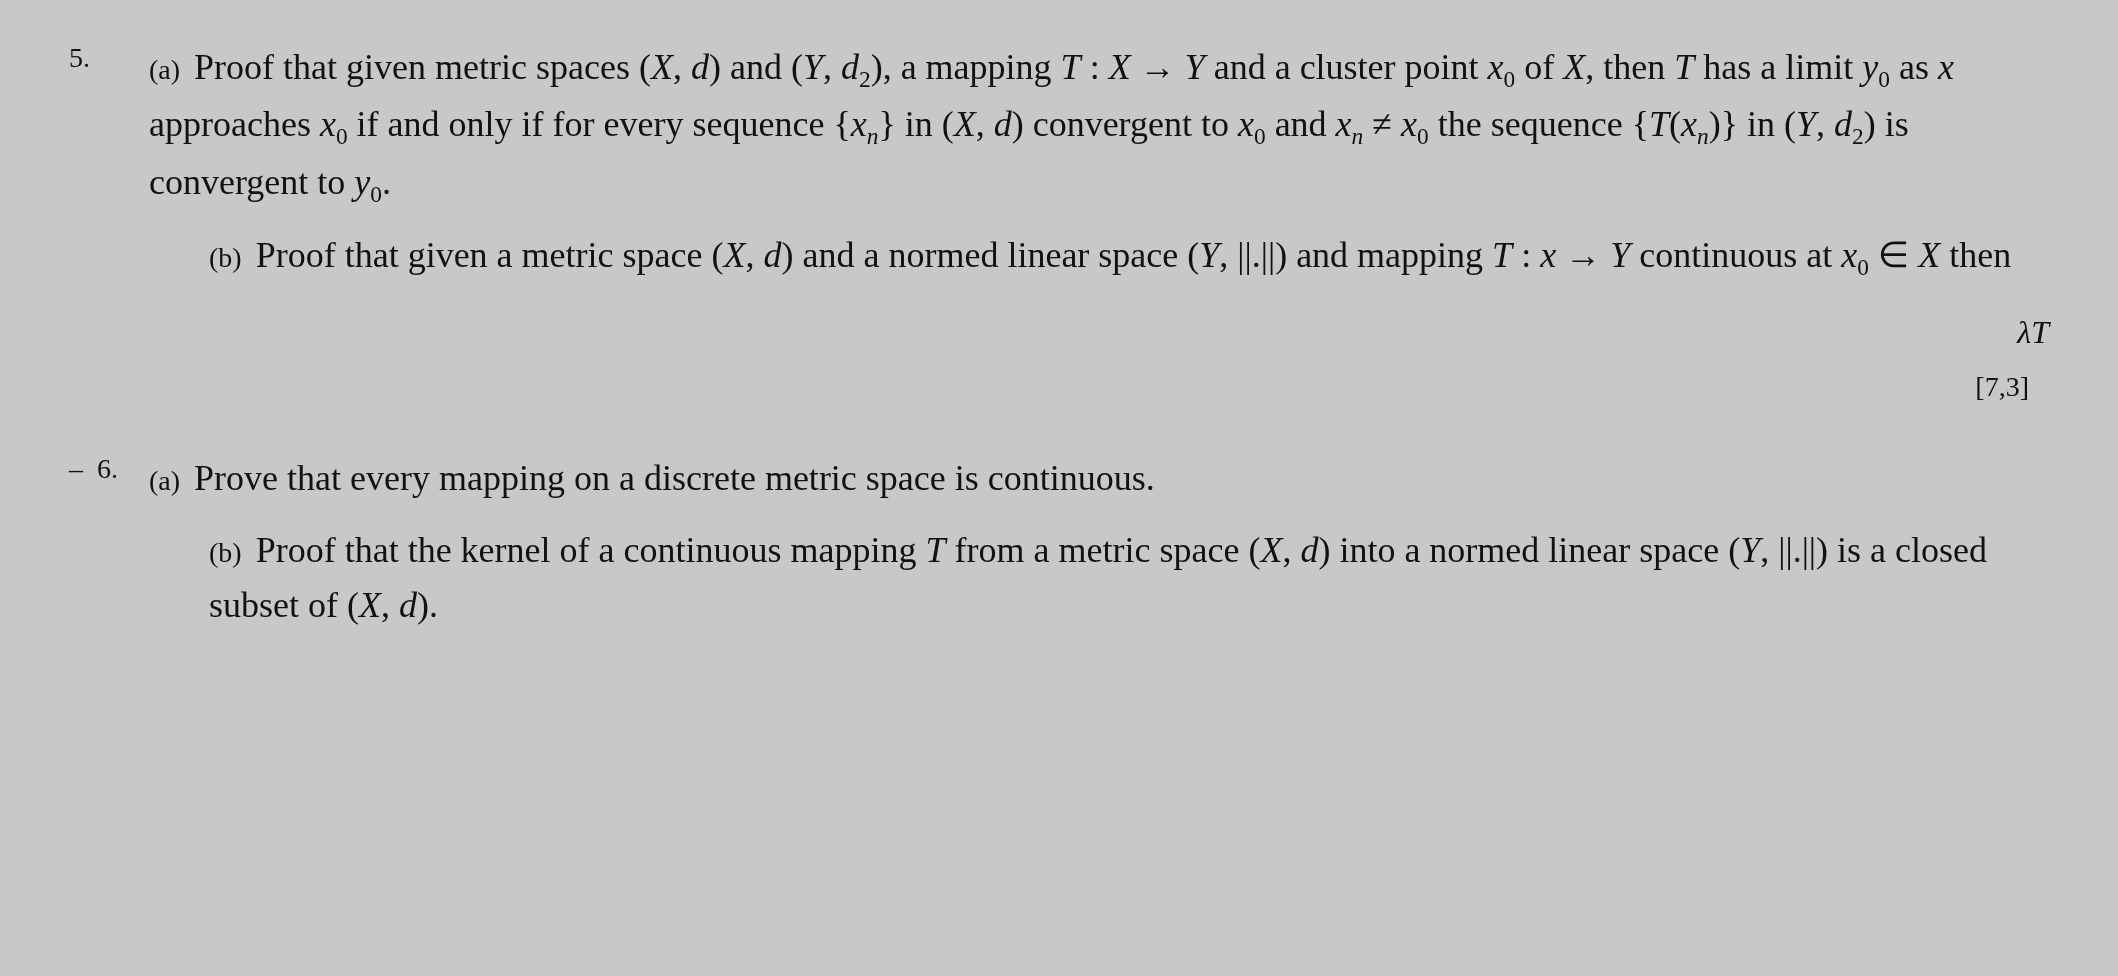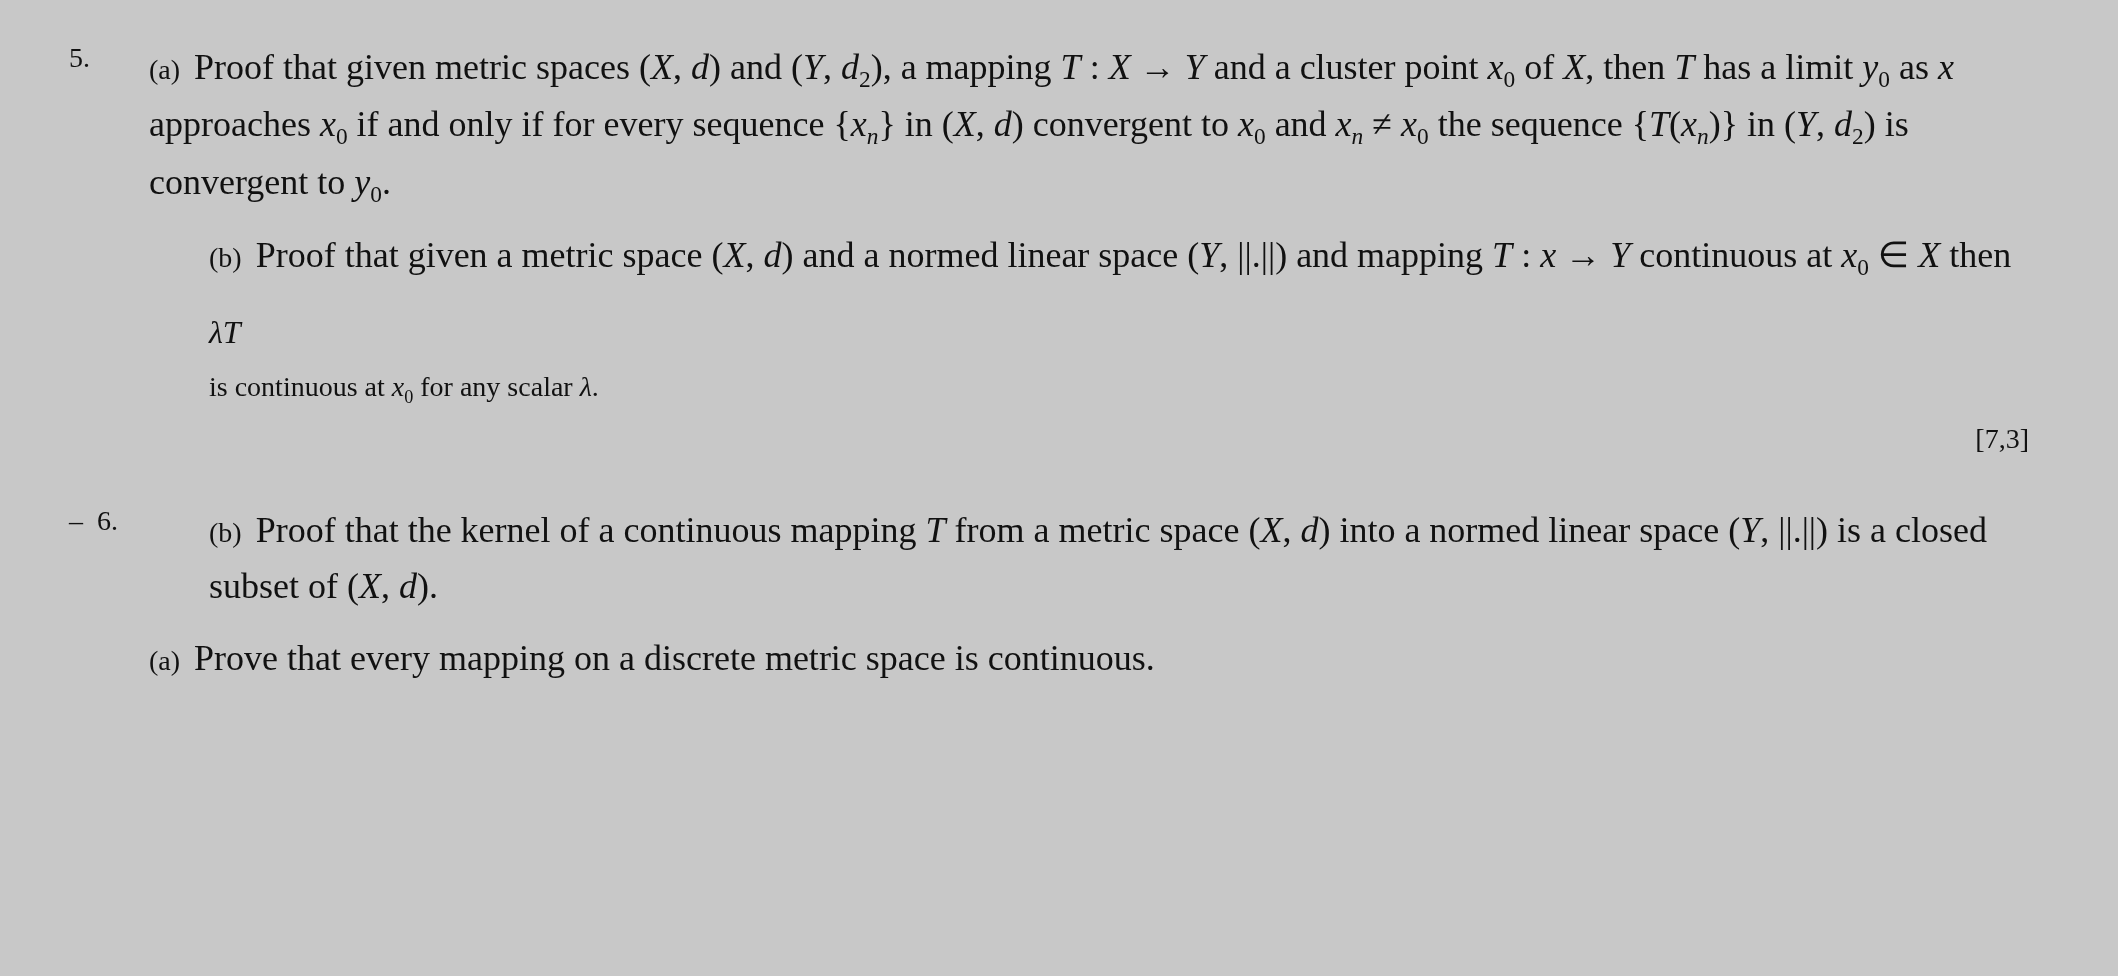--- a/index.html
+++ b/index.html
@@ -53,21 +53,21 @@
       display: inline;
       font-size: 36px;
       line-height: 1.55;
     }
 
     .part-indent {
       padding-left: 60px;
     }
 
     .centered-formula {
-      text-align: left;
+      text-align: right;
       margin: 28px 0 20px 0;
       font-size: 32px;
       font-style: italic;
     }
 
     .marks {
       text-align: right;
       font-size: 28px;
       margin-top: 12px;
       padding-right: 20px;
@@ -103,50 +103,47 @@
 
         <div class="part part-indent">
           <span class="part-label">(b)&nbsp;</span>
           <span class="part-text">
             Proof that given a metric space (<span class="italic">X</span>, <span class="italic">d</span>) and a normed linear space (<span class="italic">Y</span>, ||.||) and
             mapping <span class="italic">T</span> : <span class="italic">x</span> → <span class="italic">Y</span> continuous at <span class="italic">x</span><sub>0</sub> ∈ <span class="italic">X</span> then
           </span>
           <div class="centered-formula">
             <span class="italic">λT</span>
           </div>
-          <div>
-            is continuous at <span class="italic">x</span><sub>0</sub> for any scalar <span class="italic">λ</span>.
-          </div>
         </div>
 
         <div class="marks">[7,3]</div>
 
       </div>
     </div>
   </div>
 
   <div class="question-block">
     <div style="display:flex; align-items:flex-start;">
       <div class="question-number">
         <span style="font-size:28px;">– &nbsp;</span>6.
       </div>
       <div class="question-body">
 
+        <div class="part">
+          <span class="part-label">(a)&nbsp;</span>
+          <span class="part-text">
+            Prove that every mapping on a discrete metric space is continuous.
+          </span>
+        </div>
+
         <div class="part part-indent">
           <span class="part-label">(b)&nbsp;</span>
           <span class="part-text">
             Proof that the kernel of a continuous mapping <span class="italic">T</span> from a metric space (<span class="italic">X</span>, <span class="italic">d</span>)
             into a normed linear space (<span class="italic">Y</span>, ||.||) is a closed subset of (<span class="italic">X</span>, <span class="italic">d</span>).
-          </span>
-        </div>
-
-        <div class="part">
-          <span class="part-label">(a)&nbsp;</span>
-          <span class="part-text">
-            Prove that every mapping on a discrete metric space is continuous.
           </span>
         </div>
 
       </div>
     </div>
   </div>
 
 </div>
 
 </body></html>

